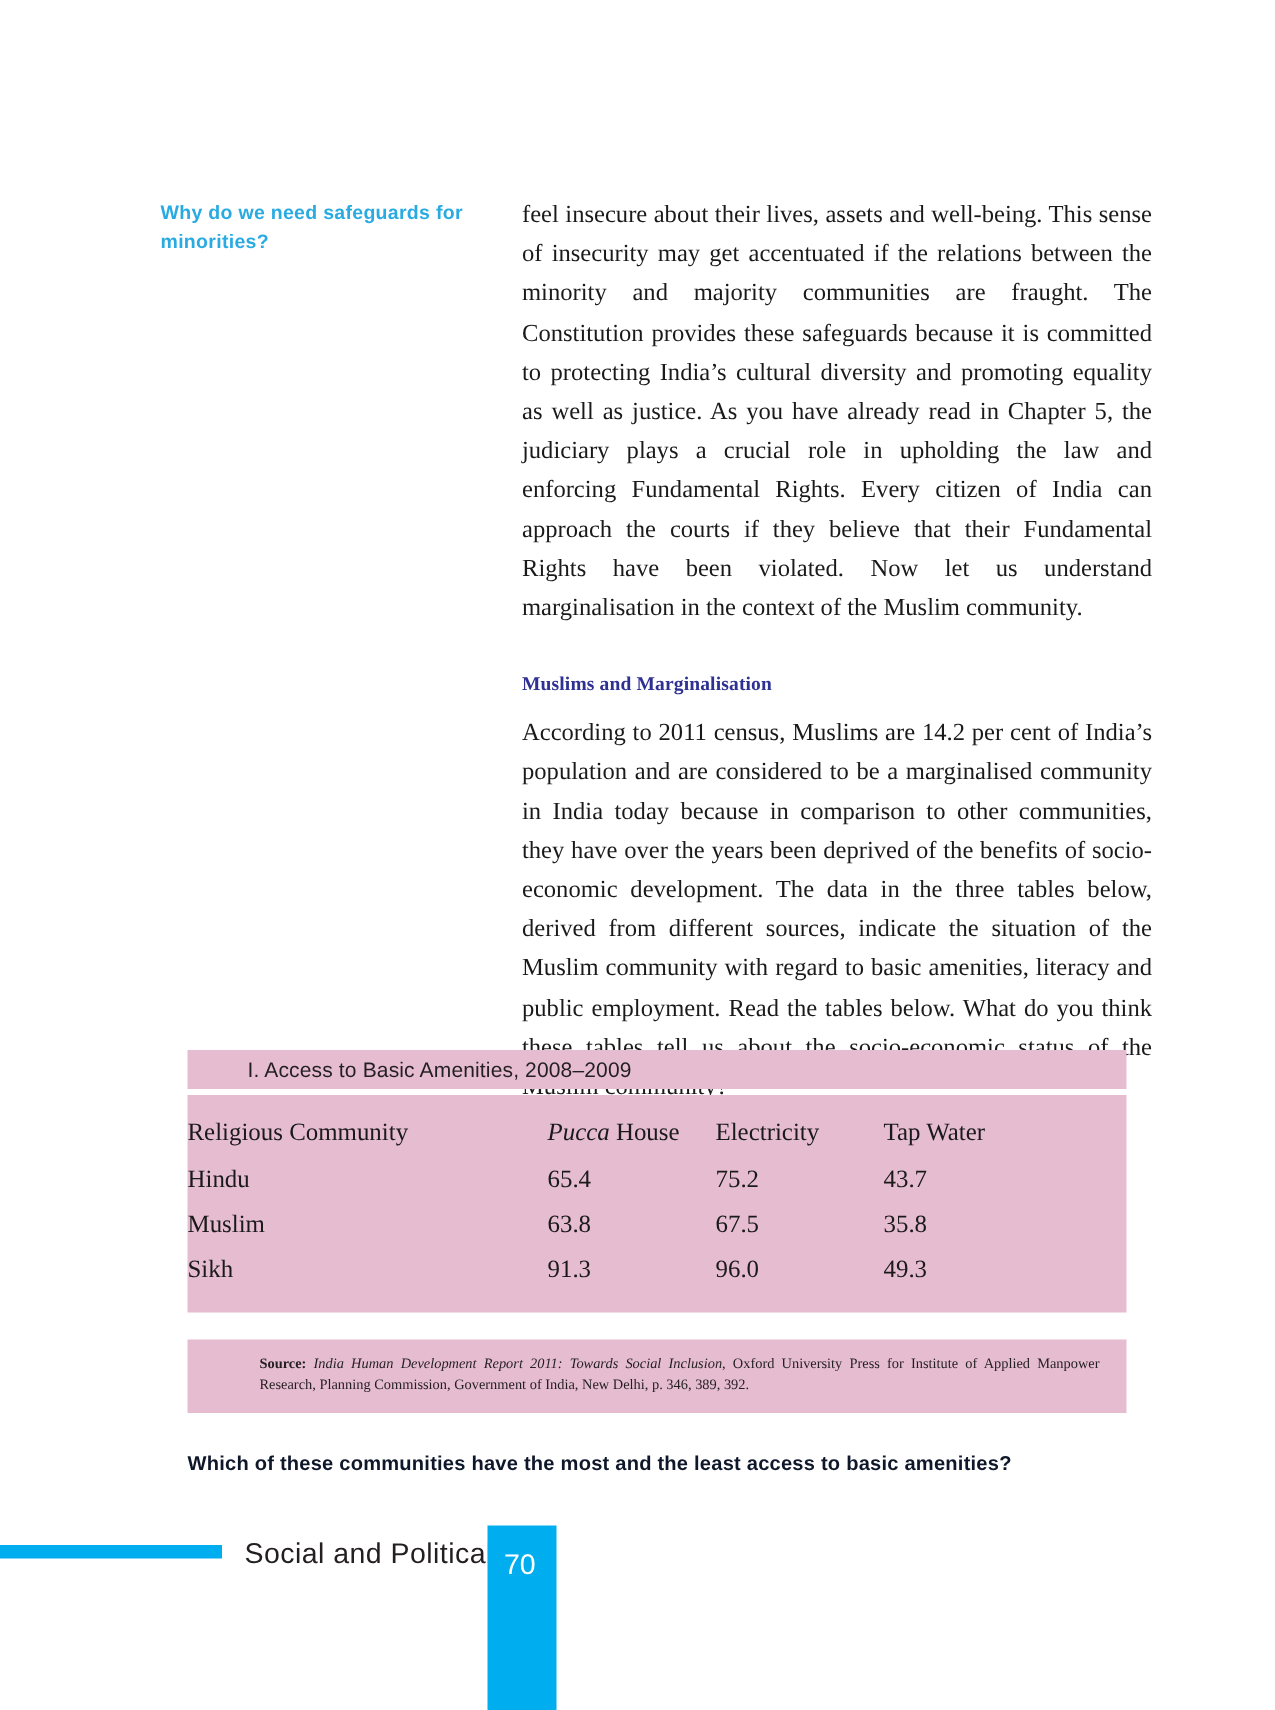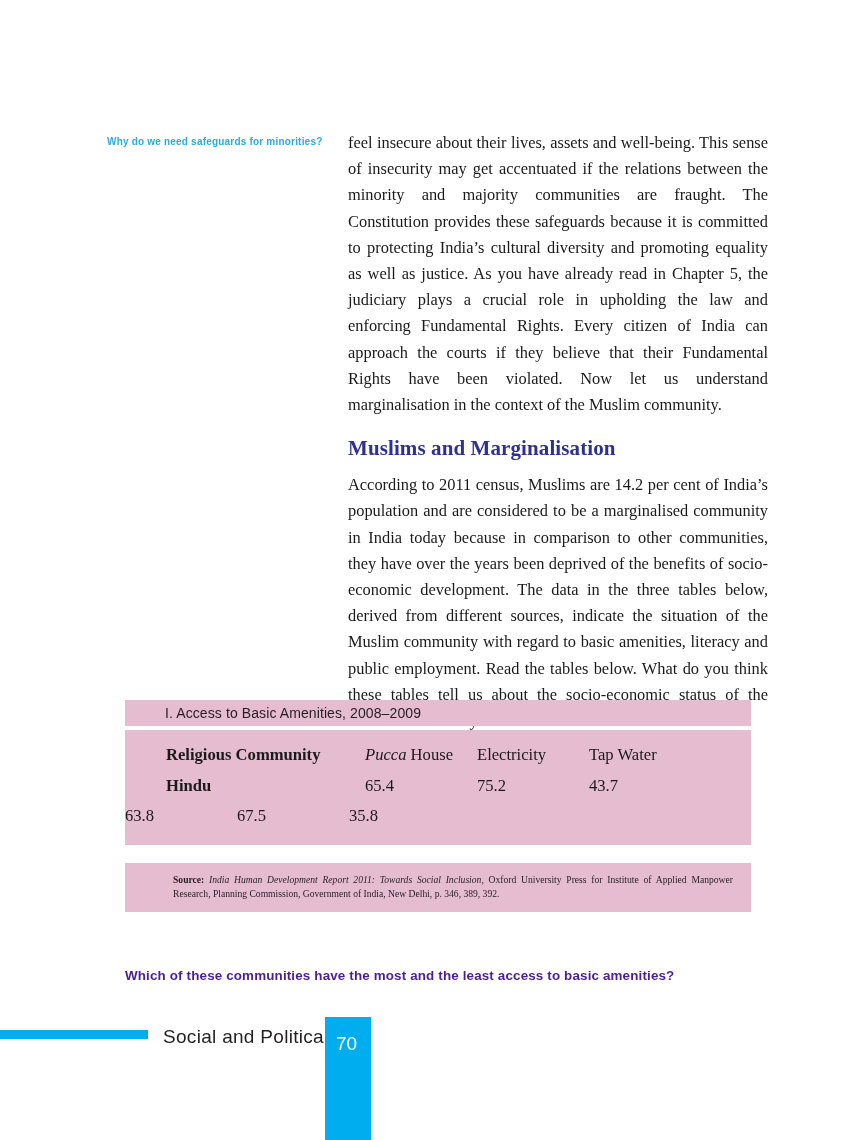--- a/index.html
+++ b/index.html
@@ -22,21 +22,21 @@
   }
 
   
   .margin-note {
     position: absolute;
     left: 107px;
     top: 132px;
     width: 222px;
     font-family: "Liberation Sans", sans-serif;
     font-weight: bold;
-    font-size: 10px;
+    font-size: 13px;
     line-height: 19px;
     color: #29ABE2;
     letter-spacing: 0.2px;
   }
 
   
   .main-col {
     position: absolute;
     left: 348px;
     top: 130px;
@@ -48,23 +48,23 @@
     line-height: 26.2px;
     color: #1a1a1a;
     text-align: justify;
     margin: 0 0 7px 0;
     -webkit-hyphens: none;
     hyphens: none;
   }
   .section-head {
     font-family: "Liberation Serif", serif;
     font-weight: bold;
-    font-size: 21px;
+    font-size: 13px;
     color: #2E3192;
-    margin: 18px 0 11px 0;
+    margin: 30px 0 11px 0;
     letter-spacing: 0.1px;
   }
 
   
   .table-block {
     position: absolute;
     left: 125px;
     top: 700px;
     width: 626px;
   }
@@ -89,21 +89,21 @@
     display: flex;
     height: 30px;
     align-items: center;
     font-family: "Liberation Serif", serif;
     font-size: 16.6px;
     color: #1a1a1a;
   }
   .tbl-row.header {
     height: 32px;
   }
-  .c-name  { width: 240px; padding-left: 41px; box-sizing: border-box; font-weight: bold; }
+  .c-name  { width: 240px; box-sizing: border-box; }
   .c-v1    { width: 112px; }
   .c-v2    { width: 112px; }
   .c-v3    { width: 110px; }
   .ital { font-style: italic; }
 
   .tbl-source {
     background: #E6BCD1;
     margin-top: 18px;
     padding: 10px 18px 11px 48px;
     font-family: "Liberation Serif", serif;
@@ -117,21 +117,21 @@
 
   
   .pink-question {
     position: absolute;
     left: 125px;
     top: 968px;
     width: 620px;
     font-family: "Liberation Sans", sans-serif;
     font-weight: bold;
     font-size: 13.4px;
-    color: #4c1d95;
+    color: #0f172a;
     letter-spacing: 0.15px;
   }
 
   
   .footer-rule {
     position: absolute;
     left: 0px;
     top: 1030px;
     width: 148px;
     height: 9px;
@@ -194,26 +194,33 @@
       </div>
 
       <div class="tbl-row">
         <div class="c-name">Hindu</div>
         <div class="c-v1">65.4</div>
         <div class="c-v2">75.2</div>
         <div class="c-v3">43.7</div>
       </div>
 
       <div class="tbl-row">
+        <div class="c-name">Muslim</div>
         <div class="c-v1">63.8</div>
         <div class="c-v2">67.5</div>
         <div class="c-v3">35.8</div>
       </div>
 
 
+      <div class="tbl-row">
+        <div class="c-name">Sikh</div>
+        <div class="c-v1">91.3</div>
+        <div class="c-v2">96.0</div>
+        <div class="c-v3">49.3</div>
+      </div>
 
     </div>
 
     <div class="tbl-source"><b>Source:</b> <i>India Human Development Report 2011: Towards Social Inclusion</i><span>, Oxford University Press for Institute of Applied Manpower Research, Planning Commission, Government of India, New Delhi, p. 346, 389, 392.</span></div>
 
   </div>
 
   <div class="pink-question">Which of these communities have the most and the least access to basic amenities?</div>
 
   <div class="footer-rule"></div>

